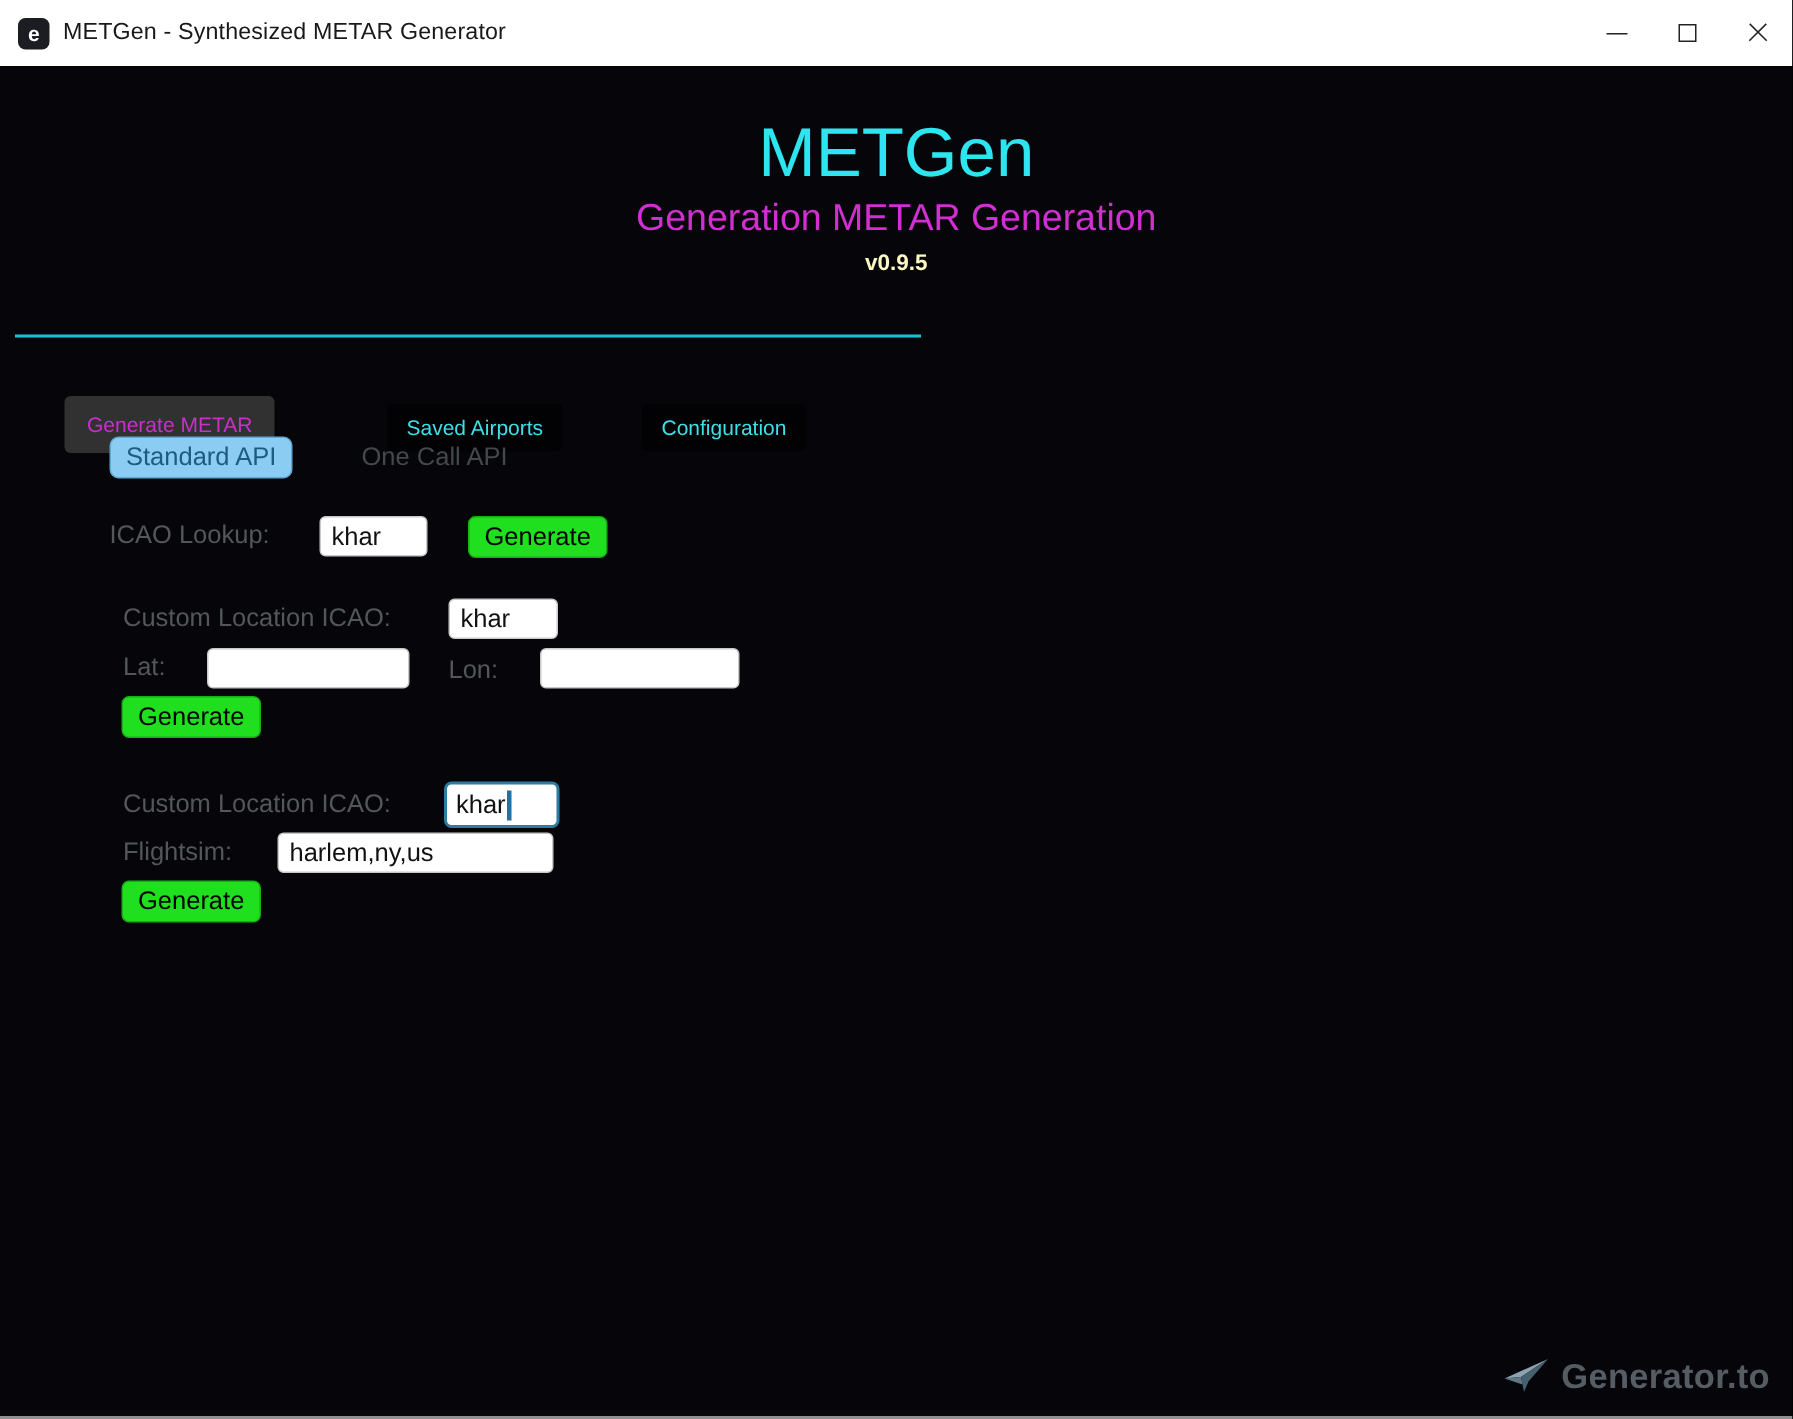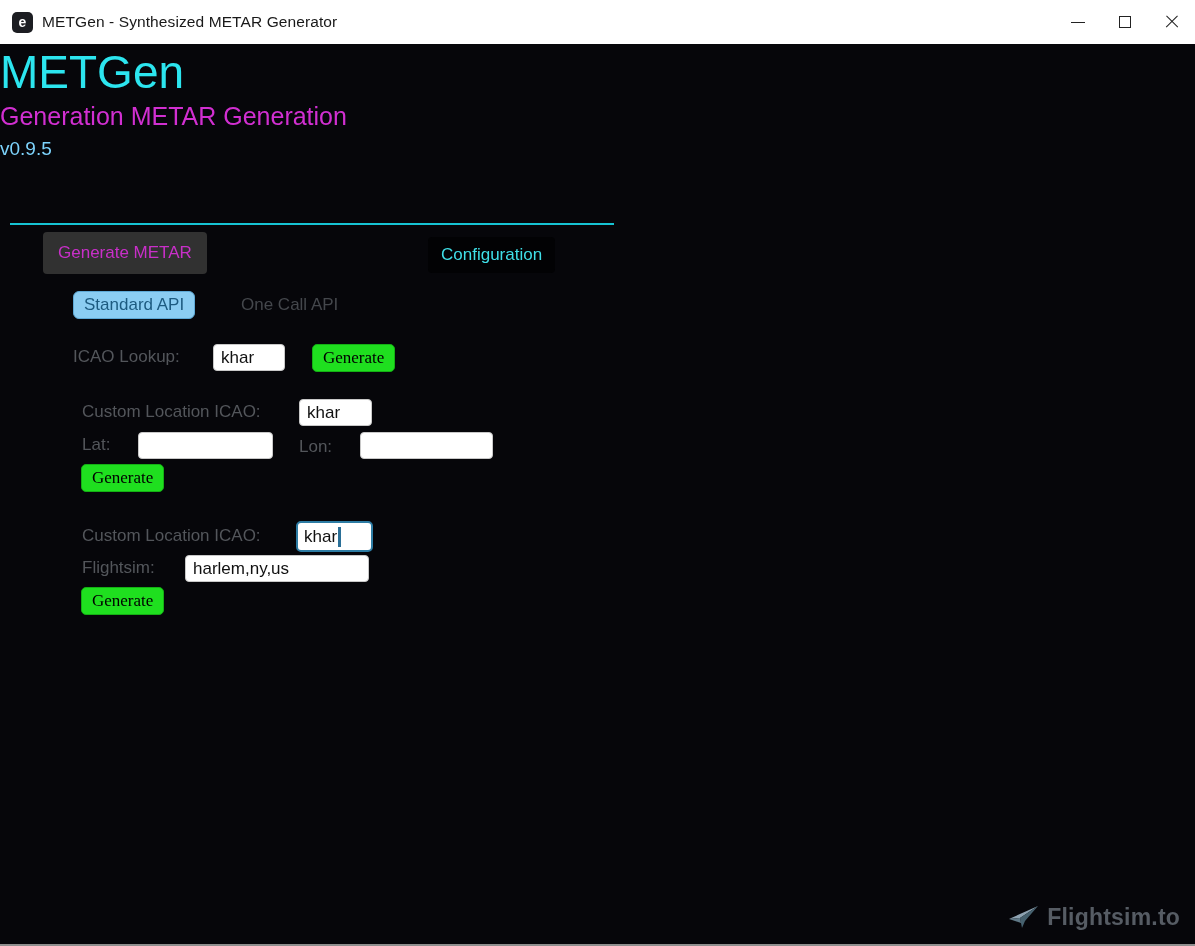--- a/index.html
+++ b/index.html
@@ -30,28 +30,28 @@
   .max-glyph { width:12px; height:12px; border:1.4px solid #222; }
   .close-glyph { position:relative; width:14px; height:14px; }
   .close-glyph::before,.close-glyph::after{
     content:""; position:absolute; left:-1px; top:6px; width:16px; height:1.4px; background:#222;
   }
   .close-glyph::before{ transform:rotate(45deg);} .close-glyph::after{ transform:rotate(-45deg);}
 
   
   .content { position:absolute; top:44px; left:0; width:1195px; height:900px; }
 
-  .header { padding-top:2px; }
+  .header { text-align:center; padding-top:31px; }
   .app-title { color:#2ce5ef; font-size:46px; font-weight:normal; line-height:1.15; }
   .app-subtitle { color:#d12fd1; font-size:25px; margin-top:3px; }
-  .app-version { color:#7dd3fc; font-size:19px; margin-top:7px; }
+  .app-version { color:#fef9c3; font-size:15px; margin-top:7px;font-weight:bold; }
 
   .tab-divider { position:absolute; left:10px; top:179px; width:604px; height:2px; background:#16c3d3; }
 
-  .tab { position:absolute; font-size:17px; border-radius:4px; cursor:pointer; }
+  .tab { position:absolute; font-size:14px; border-radius:4px; cursor:pointer;margin-top:32px; }
   .tab.active { left:43px; top:188px; padding:11px 15px; background:#313131; color:#c92fc9; }
   .tab.inactive { top:193px; padding:8px 13px; background:#020204; color:#3fdfe8; }
   .tab.saved { left:258px; }
   .tab.config { left:428px; }
 
   .api-chip {
     position:absolute; left:73px; top:247px; padding:3px 10px;
     background:#8bcdf2; color:#1d5b80; font-size:17px; border-radius:6px;
     border:1px solid #5ea9d6; cursor:pointer;
   }
@@ -61,21 +61,21 @@
 
   .tin {
     position:absolute; height:27px; background:#fff; color:#111;
     border:1px solid #c8c8c8; border-radius:4px; padding:0 7px;
     font-size:17px; font-family:"Liberation Sans","DejaVu Sans",sans-serif; outline:none;
   }
 
   .btn-green {
     position:absolute; height:28px; background:#1fdf1f; color:#000;
     font-size:17px; border:1px solid #14b014; border-radius:5px;
-    padding:0 10px; cursor:pointer; font-family:Liberation Serif, serif;
+    padding:0 10px; cursor:pointer; font-family:Liberation Sans, sans-serif;
   }
 
   
   .tin-focused {
     position:absolute; left:296px; top:477px; width:77px; height:31px;
     background:#fff; border:2px solid #2d7ca4; border-radius:5px;
     display:flex; align-items:center; padding:0 6px; cursor:text;
   }
   .tin-focused .val { font-size:17px; color:#111; }
   .caret { width:2.5px; height:20px; background:#2a6f97; margin-left:1px; }
@@ -111,20 +111,21 @@
 
     <div class="header">
       <div class="app-title">METGen</div>
       <div class="app-subtitle">Generation METAR Generation</div>
       <div class="app-version">v0.9.5</div>
     </div>
 
     <div class="tab-divider"></div>
 
     <div class="tab active">Generate METAR</div>
+    <div class="tab inactive saved">Saved Airports</div>
     <div class="tab inactive config">Configuration</div>
 
     <div class="api-chip">Standard API</div>
     <div class="api-muted">One Call API</div>
 
     <div class="lbl" style="left:73px; top:303px;">ICAO Lookup:</div>
     <input class="tin" style="left: 213px; top: 300px; width: 72px;" value="khar">
     <button class="btn-green" style="left:312px; top:300px;">Generate</button>
 
     <div class="lbl" style="left:82px; top:358px;">Custom Location ICAO:</div>
@@ -143,17 +144,17 @@
     <div class="lbl" style="left:82px; top:514px;">Flightsim:</div>
     <input class="tin" style="left: 185px; top: 511px; width: 184px;" value="harlem,ny,us">
     <button class="btn-green" style="left:81px; top:543px;">Generate</button>
 
     <div class="watermark">
       <svg width="32" height="27" viewBox="0 0 32 27">
         <polygon points="1,15 30,2 12,14" fill="#8ea3b2"></polygon>
         <polygon points="30,2 12,14 14,24 17,17" fill="#46616f"></polygon>
         <polygon points="1,15 12,14 13,19" fill="#5f7886"></polygon>
       </svg>
-      <span class="watermark-text">Flightsim.to</span>
+      <span class="watermark-text">Generator.to</span>
     </div>
 
   </div>
 </div>
 
 </body></html>

